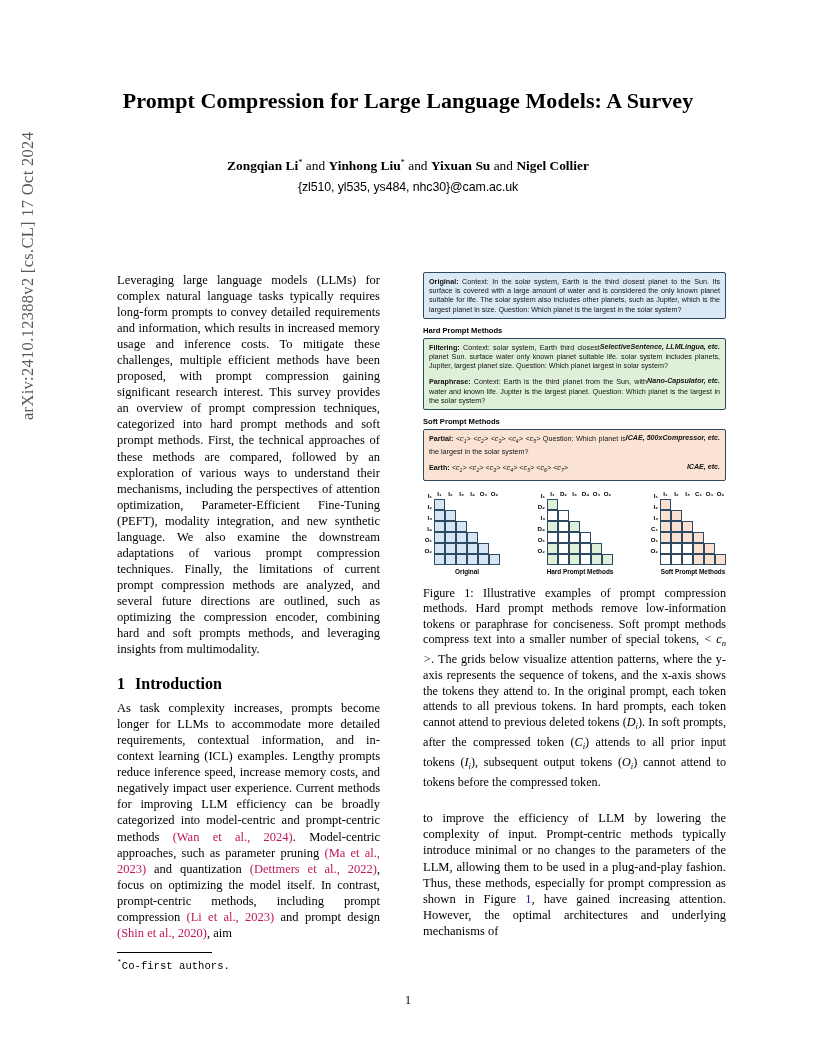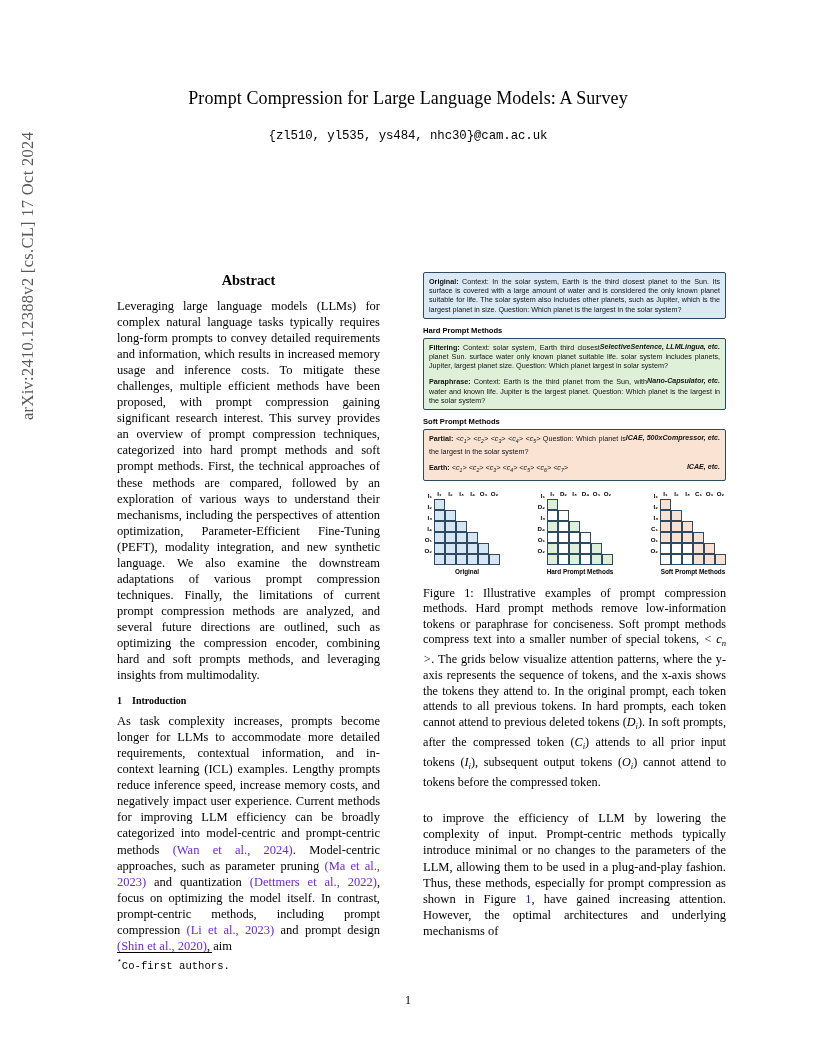--- a/index.html
+++ b/index.html
@@ -33,38 +33,38 @@
 
   
   #title-block {
     position: absolute;
     left: 72px;
     top: 88px;
     width: 672px;
     text-align: center;
   }
   #paper-title {
-    font-size: 18px;
-    font-weight: normal;
+    font-size: 22px;
+    font-weight: bold;
     letter-spacing: 0.1px;
   }
   #authors-line {
     margin-top: 43px;
     font-size: 13.4px;
   }
   #authors-line .aname { font-weight: bold; }
   #authors-line .aand { font-weight: normal; }
   #authors-line sup { font-size: 8.5px; vertical-align: super; }
   #affiliation {
     margin-top: 6px;
     font-size: 13.4px;
   }
   #emails {
-    margin-top: 20px;
-    font-family: Liberation Mono, monospace;
+    margin-top: 6px;
+    font-family: Liberation Sans, sans-serif;
     font-size: 12.4px;
     letter-spacing: -0.1px;
   }
 
   
   #col-left {
     position: absolute;
     left: 117px;
     top: 272px;
     width: 263px;
@@ -76,27 +76,27 @@
     font-weight: bold;
     margin-bottom: 9px;
   }
   .body-par {
     font-size: 12.5px;
     line-height: 16.05px;
     text-align: justify;
     text-justify: inter-word;
     hyphens: manual;
   }
-  .cite { color: #6d28d9; }
+  .cite { color: #be185d; }
   .ilink { color: #1a1ab0; }
 
   h2.section-head {
-    font-size: 10px;
-    font-weight: bold;
-    margin: 12px 0 7px 0;
+    font-size: 16px;
+    font-weight: bold;
+    margin: 18px 0 7px 0;
     text-align: left;
   }
   h2.section-head .secnum { margin-right: 10px; }
 
   #footnote-area {
     position: absolute;
     left: 117px;
     top: 952px;
     width: 263px;
   }
@@ -231,26 +231,34 @@
   .mth sub { font-style: italic; font-size: 8.6px; }
 </style>
 </head>
 <body>
 
 <div id="arxiv-stamp">arXiv:2410.12388v2  [cs.CL]  17 Oct 2024</div>
 
 <div id="title-block">
   <div id="paper-title">Prompt Compression for Large Language Models: A Survey</div>
 
+  <div id="authors-line">
+    <span class="aname">Zongqian Li</span><sup>*</sup>
+    <span class="aand">and</span>
+    <span class="aname">Yinhong Liu</span><sup>*</sup>
+    <span class="aand">and</span>
+    <span class="aname">Yixuan Su</span>
+    <span class="aand">and</span>
+    <span class="aname">Nigel Collier</span>
+  </div>
 
   <div id="emails">{zl510, yl535, ys484, nhc30}@cam.ac.uk</div>
 </div>
 
 <div id="col-left">
-  <div class="abstract-head">Abstract</div>
   <div class="body-par">Leveraging large language models (LLMs) for complex natural language tasks typically requires long-form prompts to convey detailed requirements and information, which results in increased memory usage and inference costs. To mitigate these challenges, multiple efficient methods have been proposed, with prompt compression gaining significant research interest. This survey provides an overview of prompt compression techniques, categorized into hard prompt methods and soft prompt methods. First, the technical approaches of these methods are compared, followed by an exploration of various ways to understand their mechanisms, including the perspectives of attention optimization, Parameter-Efficient Fine-Tuning (PEFT), modality integration, and new synthetic language. We also examine the downstream adaptations of various prompt compression techniques. Finally, the limitations of current prompt compression methods are analyzed, and several future directions are outlined, such as optimizing the compression encoder, combining hard and soft prompts methods, and leveraging insights from multimodality.</div>
 
   <h2 class="section-head">
     <span class="secnum">1</span><span>Introduction</span>
   </h2>
 
   <div class="body-par">
     <span>As task complexity increases, prompts become longer for LLMs to accommodate more detailed requirements, contextual information, and in-context learning (ICL) examples. Lengthy prompts reduce inference speed, increase memory costs, and negatively impact user experience. Current methods for improving LLM efficiency can be broadly categorized into model-centric and prompt-centric methods </span><a class="cite">(Wan et al., 2024)</a><span>. Model-centric approaches, such as parameter pruning </span><a class="cite">(Ma et al., 2023)</a><span> and quantization </span><a class="cite">(Dettmers et al., 2022)</a><span>, focus on optimizing the model itself. In contrast, prompt-centric methods, including prompt compression </span><a class="cite">(Li et al., 2023)</a><span> and prompt design </span><a class="cite">(Shin et al., 2020)</a><span>, aim</span>
   </div>
 </div>

